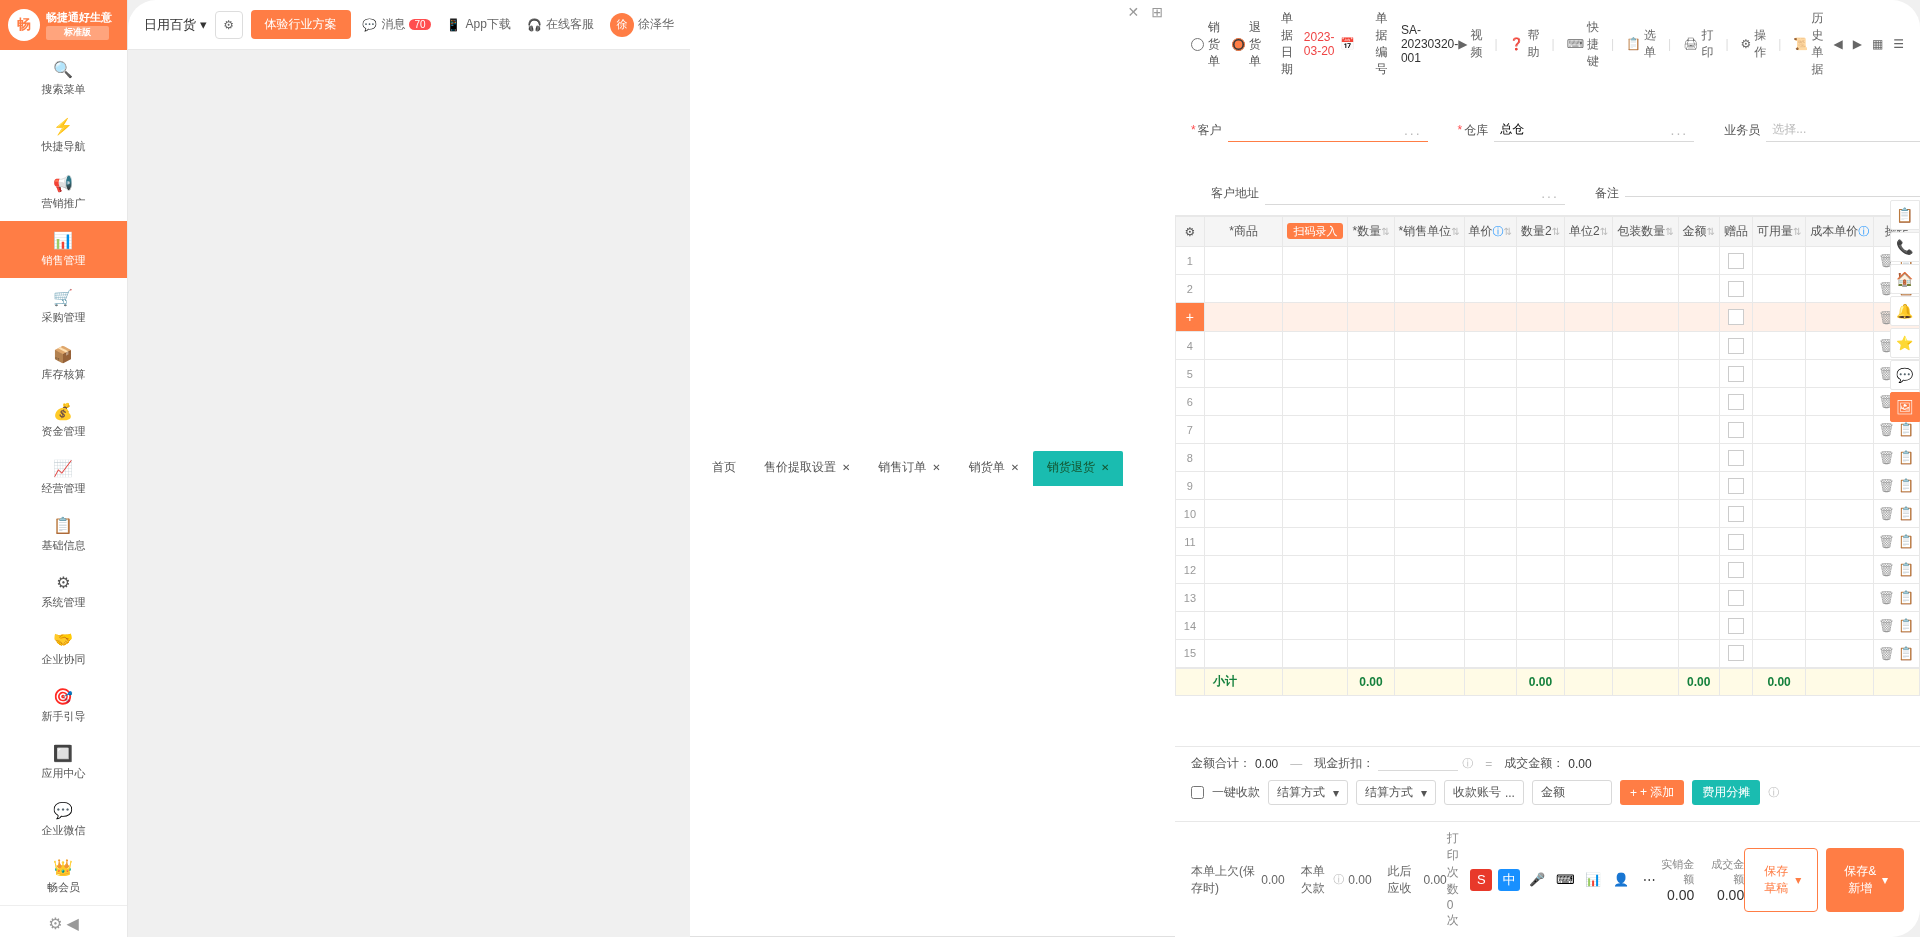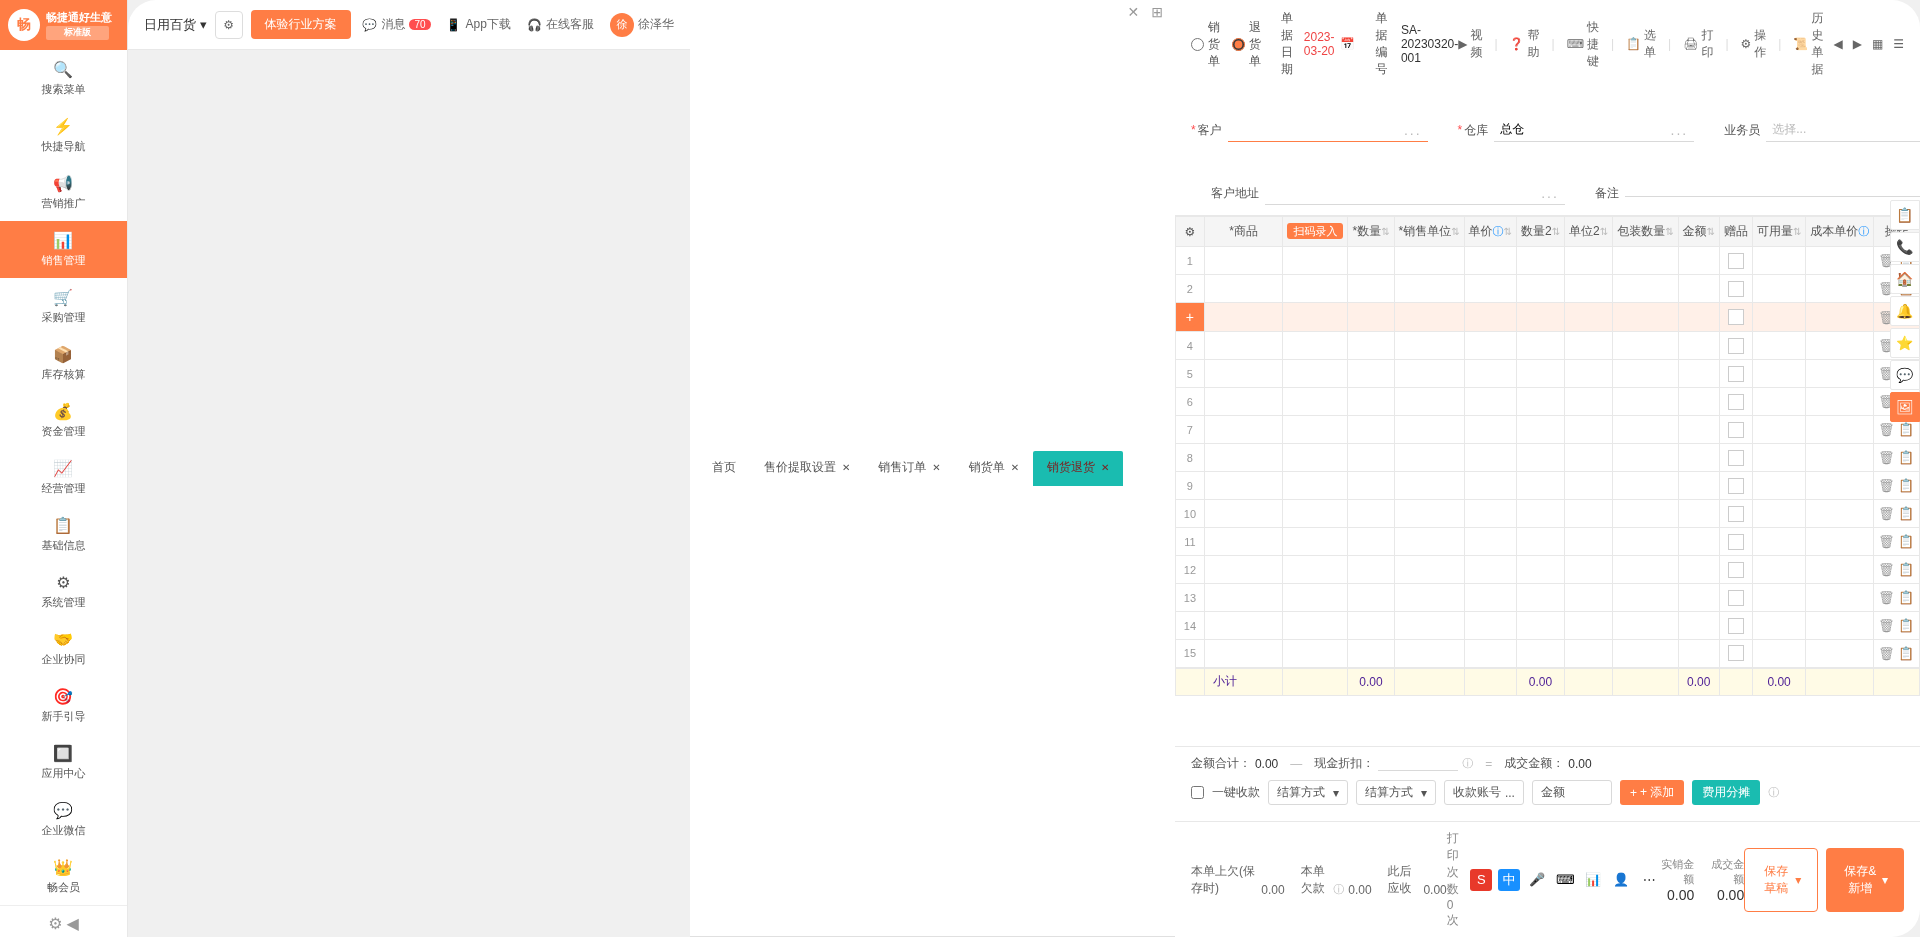--- a/index.html
+++ b/index.html
@@ -28,21 +28,21 @@
     .topbar-settings-btn { width: 28px; height: 28px; border: 1px solid #ddd; border-radius: 4px; display: flex; align-items: center; justify-content: center; cursor: pointer; color: #666; }
     .topbar-trial-btn { background: #ff7d45; color: #fff; border: none; padding: 6px 14px; border-radius: 4px; cursor: pointer; font-size: 12px; }
     .topbar-right { display: flex; align-items: center; gap: 16px; color: #666; font-size: 12px; }
     .topbar-right-item { display: flex; align-items: center; gap: 4px; cursor: pointer; }
     .badge { background: #ff4d4f; color: #fff; border-radius: 10px; padding: 0 5px; font-size: 10px; min-width: 16px; text-align: center; }
     .avatar { width: 24px; height: 24px; background: #ff7d45; border-radius: 50%; display: flex; align-items: center; justify-content: center; color: #fff; font-size: 11px; }
 
     
     .tabbar { background: #fff; display: flex; border-bottom: 1px solid #e0e0e0; padding: 0 8px; min-height: 36px; }
     .tab { padding: 8px 14px; cursor: pointer; color: #555; font-size: 12px; display: flex; align-items: center; gap: 6px; border-bottom: 2px solid transparent; white-space: nowrap; }
-    .tab.active { color: #7f1d1d; background: #1abcb0; border-bottom: 2px solid #1abcb0; border-radius: 2px 2px 0 0; }
+    .tab.active { color: #14532d; background: #1abcb0; border-bottom: 2px solid #1abcb0; border-radius: 2px 2px 0 0; }
     .tab .tab-close { font-size: 10px; color: inherit; cursor: pointer; }
     .tabbar-actions { margin-left: auto; display: flex; gap: 4px; }
     .tabbar-action-btn { cursor: pointer; color: #999; font-size: 14px; padding: 4px; }
 
     
     .content { flex: 1; background: #f5f5f5; overflow: hidden; display: flex; flex-direction: column; }
     .form-area { background: #fff; padding: 10px 16px; border-bottom: 1px solid #e8e8e8; }
     .radio-group { display: flex; align-items: center; gap: 12px; }
     .radio-item { display: flex; align-items: center; gap: 4px; cursor: pointer; color: #555; font-size: 12px; }
     .radio-item input { accent-color: #ff7d45; }
@@ -69,39 +69,39 @@
     .sort-icon { color: #bbb; font-size: 10px; }
 
     .add-row-btn { width: 20px; height: 20px; background: #ff7d45; color: #fff; border-radius: 50%; display: flex; align-items: center; justify-content: center; cursor: pointer; font-size: 14px; margin: 0 auto; }
     .row-num { color: #999; font-size: 11px; }
     .checkbox-cell { width: 16px; height: 16px; border: 1px solid #ccc; display: inline-block; background: #fff; vertical-align: middle; }
 
     .action-icons { display: flex; gap: 4px; justify-content: center; align-items: center; }
     .action-icon { cursor: pointer; color: #999; font-size: 13px; }
 
     
-    .subtotal-row td { background: #fffbe6 !important; font-weight: 400; color: #4c1d95; border-top: 2px solid #e8e8e8; }
+    .subtotal-row td { background: #fffbe6 !important; font-weight: 700; color: #15803d; border-top: 2px solid #e8e8e8; }
 
     
     .footer-area { background: #fff; border-top: 1px solid #e8e8e8; padding: 8px 16px; }
     .footer-row1 { display: flex; align-items: center; gap: 12px; font-size: 12px; color: #555; margin-bottom: 8px; }
     .footer-amount { display: flex; align-items: center; gap: 4px; }
     .footer-amount-label { color: #555; }
     .footer-amount-value { color: #333; font-weight: 500; }
     .footer-divider { color: #bbb; }
     .footer-row2 { display: flex; align-items: center; gap: 8px; font-size: 12px; color: #555; margin-bottom: 8px; }
     .footer-row2-checkbox { accent-color: #ff7d45; }
     .footer-input-box { border: 1px solid #d9d9d9; border-radius: 3px; padding: 3px 8px; min-width: 80px; display: inline-flex; align-items: center; justify-content: space-between; cursor: pointer; }
     .fee-btn { background: #1abcb0; color: #fff; border: none; padding: 4px 10px; border-radius: 3px; cursor: pointer; font-size: 12px; }
     .add-btn { background: #ff7d45; color: #fff; border: none; padding: 4px 10px; border-radius: 3px; cursor: pointer; font-size: 12px; display: flex; align-items: center; gap: 3px; }
 
     
     .bottom-bar { background: #fff; border-top: 1px solid #e8e8e8; padding: 8px 16px; display: flex; align-items: center; justify-content: space-between; }
     .bottom-stats { display: flex; gap: 16px; font-size: 12px; color: #666; }
-    .bottom-stat { display: flex; align-items: flex-end; gap: 4px; }
+    .bottom-stat { display: flex; align-items: center; gap: 4px; }
     .bottom-center { display: flex; align-items: center; gap: 8px; }
     .bottom-icons { display: flex; gap: 6px; align-items: center; }
     .bottom-icon { width: 22px; height: 22px; border-radius: 3px; display: flex; align-items: center; justify-content: center; cursor: pointer; font-size: 13px; }
     .bottom-actions { display: flex; gap: 8px; }
     .save-draft-btn { border: 1px solid #ff7d45; color: #ff7d45; background: #fff; padding: 6px 16px; border-radius: 4px; cursor: pointer; font-size: 12px; display: flex; align-items: center; gap: 4px; }
     .save-new-btn { background: #ff7d45; color: #fff; border: none; padding: 15px 16px; border-radius: 4px; cursor: pointer; font-size: 12px; display: flex; align-items: center; gap: 4px; }
 
     
     .right-panel { position: fixed; right: 0; top: 200px; display: flex; flex-direction: column; gap: 2px; z-index: 100; }
     .right-panel-btn { width: 30px; height: 30px; background: #fff; border: 1px solid #e8e8e8; display: flex; align-items: center; justify-content: center; cursor: pointer; color: #999; font-size: 14px; border-radius: 2px 0 0 2px; }

